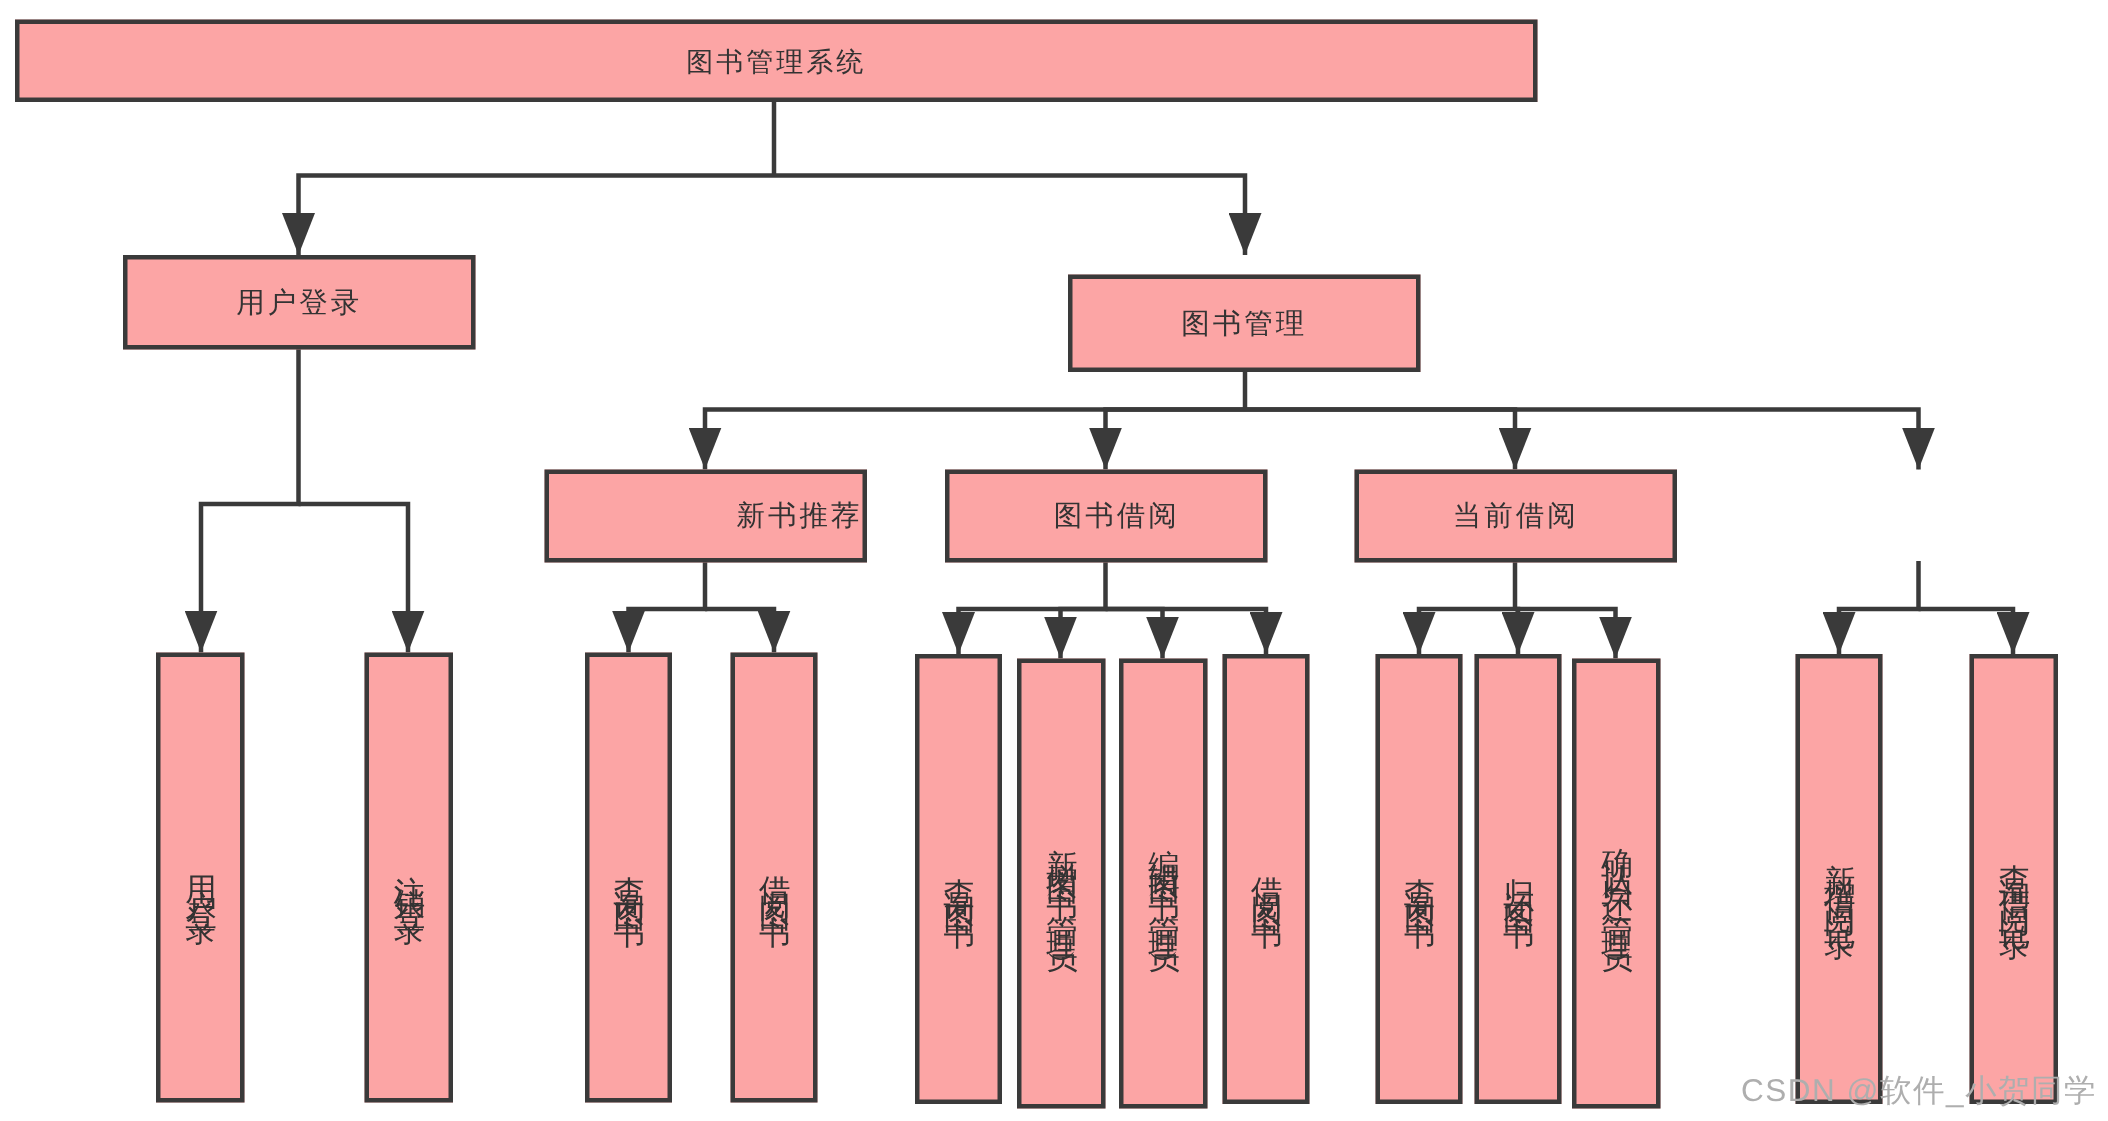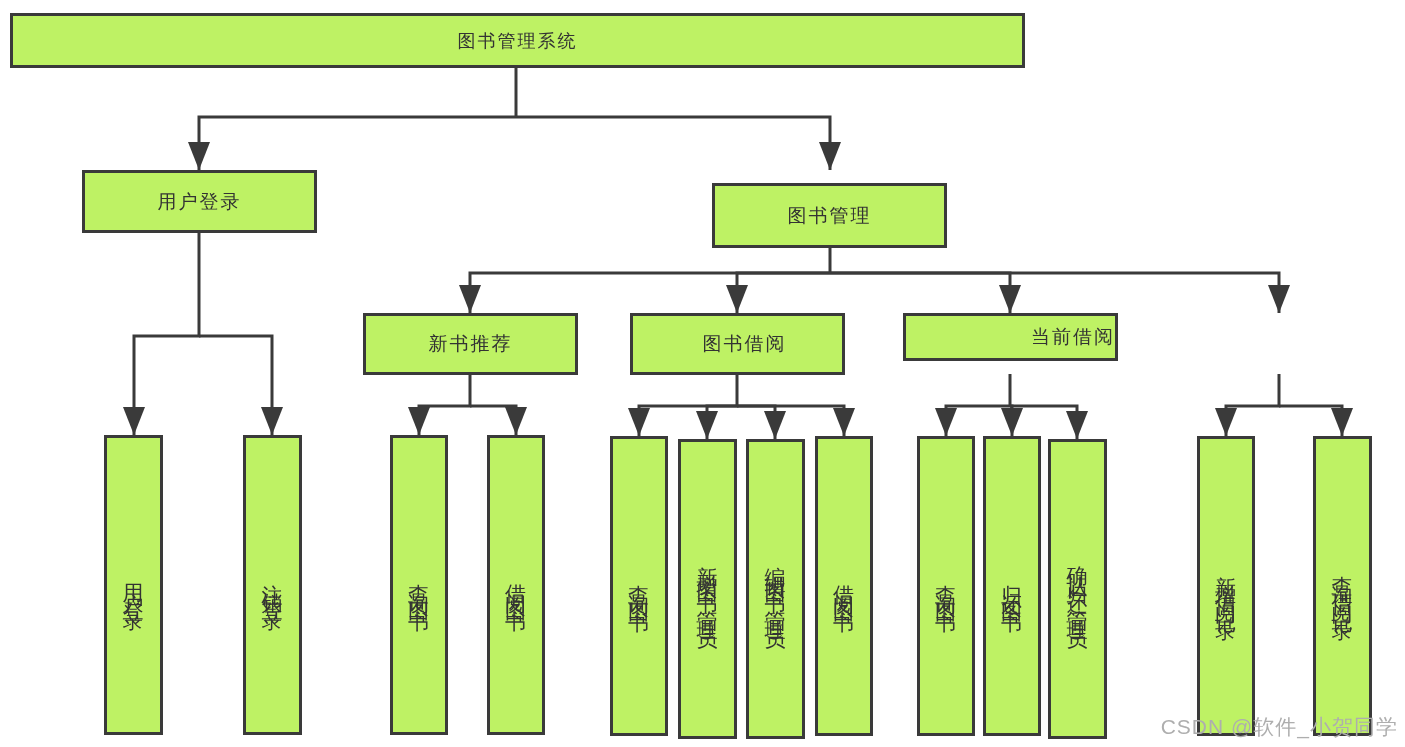--- a/index.html
+++ b/index.html
@@ -25,21 +25,21 @@
   .connectors path {
     stroke: var(--line);
     stroke-width: 3;
     fill: none;
   }
   .arrowhead-shape { fill: var(--line); }
   .node {
     position: absolute;
     box-sizing: border-box;
     border: 3px solid var(--line);
-    background: #bef264;
+    background: #fca5a5;
     display: flex;
     align-items: center;
     justify-content: center;
     color: var(--text);
   }
   .hlabel {
     font-size: 19px;
     letter-spacing: 2px;
     white-space: nowrap;
   }
@@ -106,27 +106,27 @@
     <span class="hlabel">图书管理系统</span>
   </div>
 
   <div class="node" style="left:82px; top:170px; width:235px; height:63px;">
     <span class="hlabel">用户登录</span>
   </div>
   <div class="node" style="left:712px; top:183px; width:235px; height:65px;align-items:center;">
     <span class="hlabel">图书管理</span>
   </div>
 
-  <div class="node" style="left:363px; top:313px; width:215px; height:62px;">
+  <div class="node" style="left:363px; top:313px; width:215px; height:62px;justify-content:flex-end;">
     <span class="hlabel">新书推荐</span>
   </div>
   <div class="node" style="left:630px; top:313px; width:215px; height:62px;padding-left:14px;">
     <span class="hlabel">图书借阅</span>
   </div>
-  <div class="node" style="left:903px; top:313px; width:215px; height:48px;justify-content:flex-end;">
+  <div class="node" style="left:903px; top:313px; width:215px; height:62px;">
     <span class="hlabel">当前借阅</span>
   </div>
 
   <div class="node" style="left:104px; top:435px; width:59px; height:300px;">
     <span class="vtext">用户登录</span>
   </div>
   <div class="node" style="left:243px; top:435px; width:59px; height:300px;">
     <span class="vtext">注销登录</span>
   </div>
 

